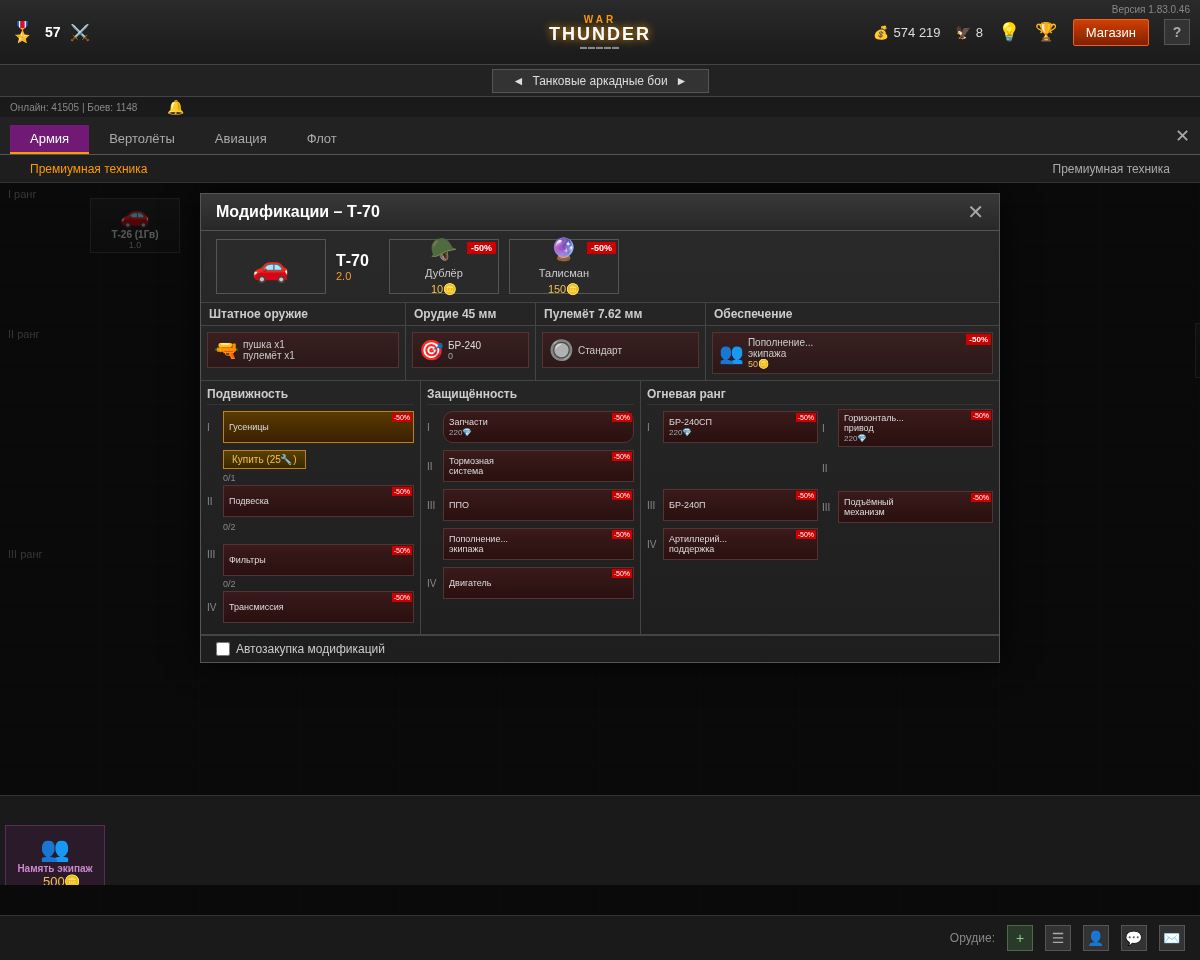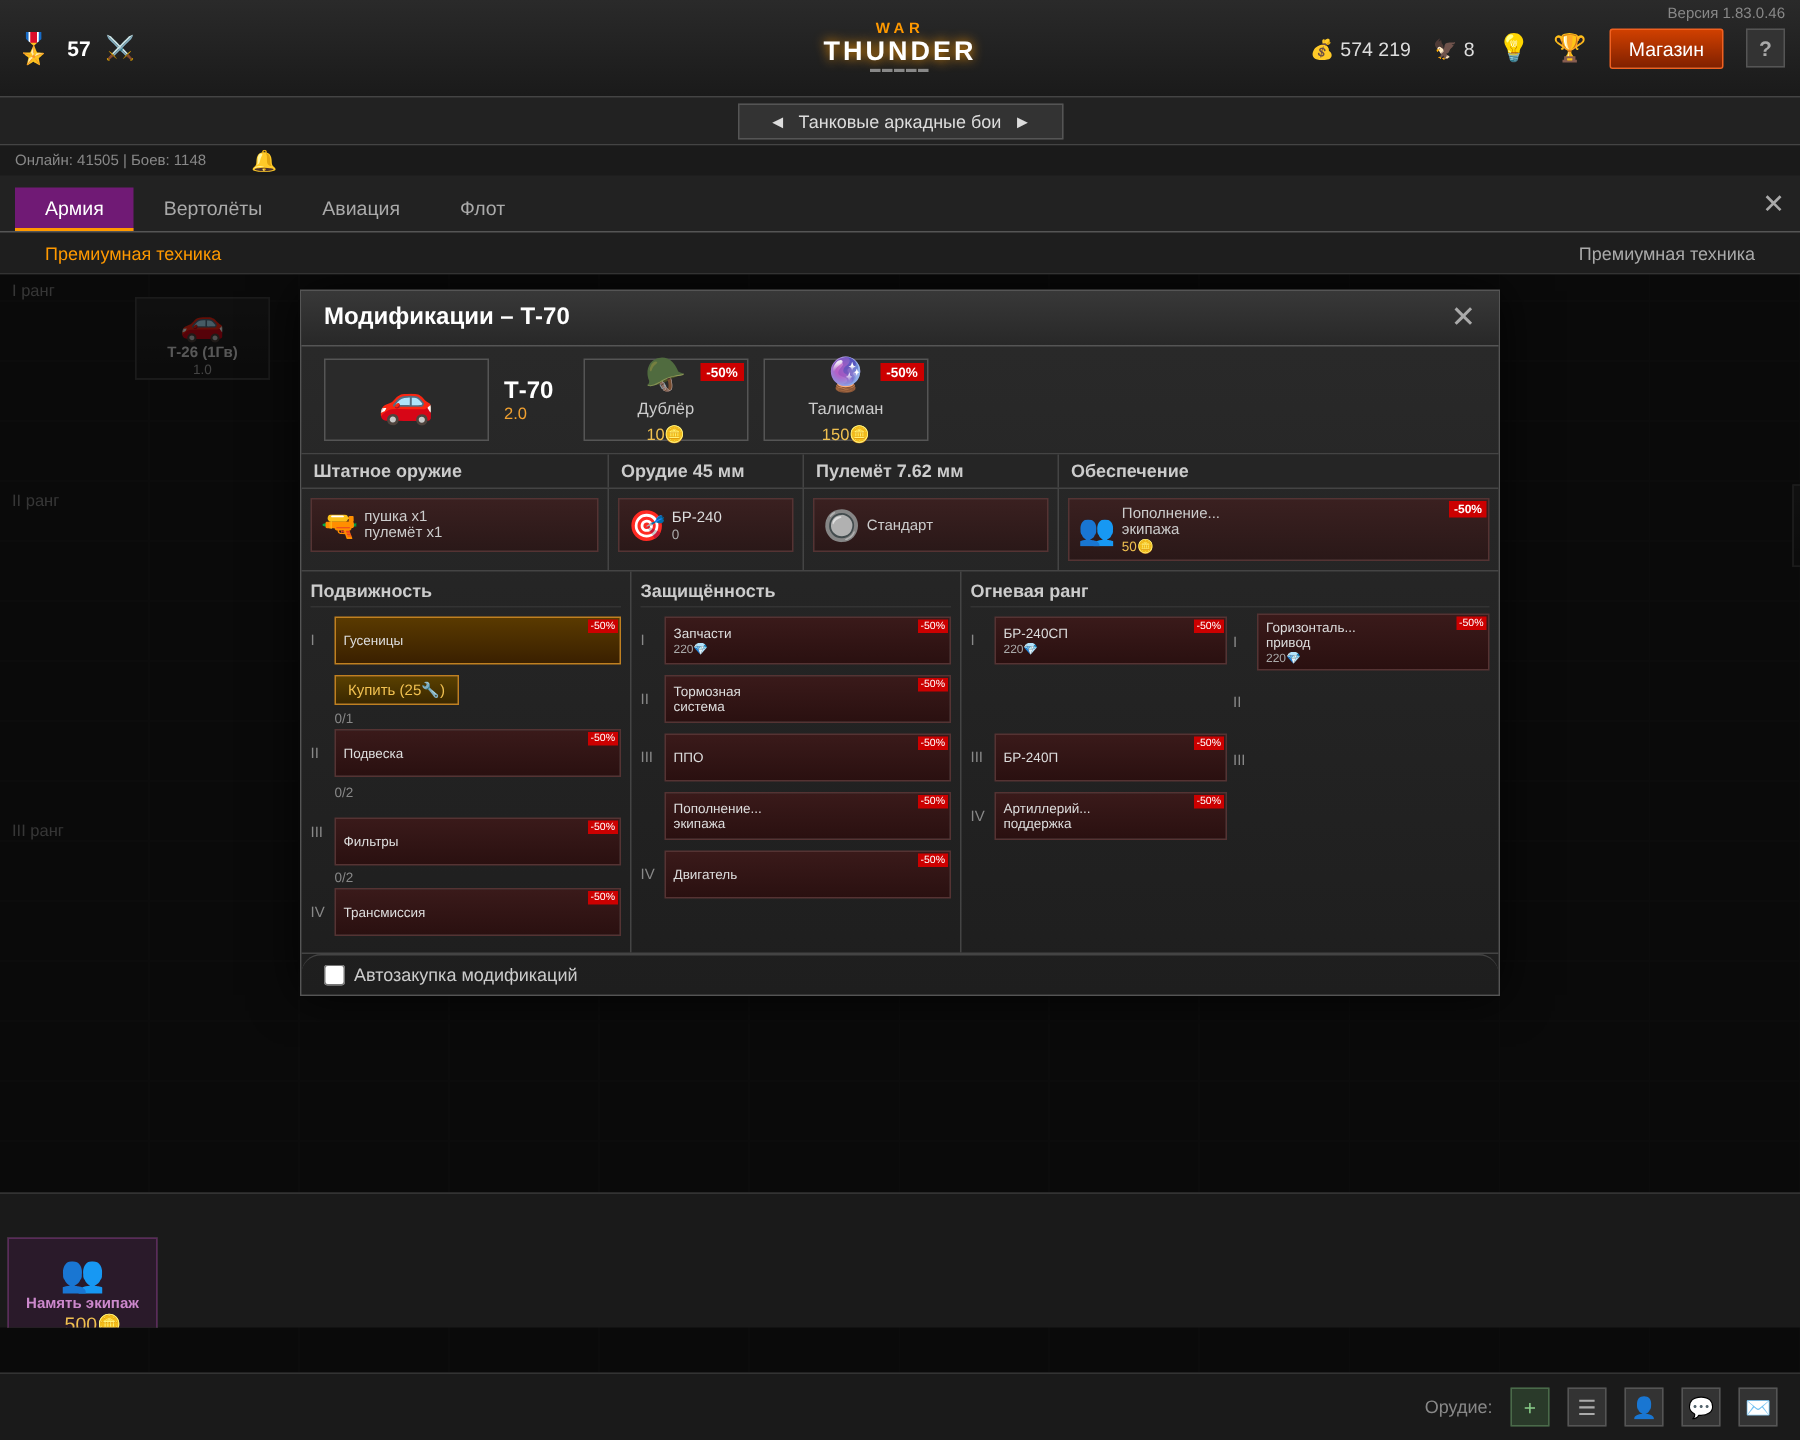--- a/index.html
+++ b/index.html
@@ -416,21 +416,20 @@
     .mod-box-name { font-size: 9px; color: #ddd; }
     .mod-box-cost { font-size: 8px; color: #aaa; display: flex; align-items: center; gap: 1px; }
 
     
     .checkbox-row {
       display: flex;
       align-items: center;
       gap: 6px;
       padding: 6px 15px;
       border-top: 1px solid #444;
-      border-radius: 13px;
     }
     .checkbox-row input { width: 14px; height: 14px; }
     .checkbox-label { font-size: 12px; color: #ccc; }
 
     
     .bottom-vehicles {
       position: absolute;
       bottom: 75px;
       left: 0;
       right: 0;
@@ -691,21 +690,21 @@
               <span class="mod-box-name">Трансмиссия</span>
             </div>
           </div>
         </div>
 
         <div style="border-right:1px solid #444;padding:6px;">
           <div class="lower-section-title">Защищённость</div>
 
           <div class="tier-row">
             <span class="tier-num">I</span>
-            <div class="mod-box" style="flex:1;">
+            <div class="mod-box" style="flex:1;border-radius:10px;">
               <span class="badge">-50%</span>
               <span class="mod-box-name">Запчасти</span>
               <span class="mod-box-cost">220💎</span>
             </div>
           </div>
 
           <div class="tier-row">
             <span class="tier-num">II</span>
             <div class="mod-box" style="flex:1;">
               <span class="badge">-50%</span>
@@ -783,20 +782,24 @@
                   <span class="mod-box-cost">220💎</span>
                 </div>
               </div>
 
               <div class="tier-row">
                 <span class="tier-num">II</span>
               </div>
 
               <div class="tier-row">
                 <span class="tier-num">III</span>
+                <div class="mod-box" style="flex:1;">
+                  <span class="badge">-50%</span>
+                  <span class="mod-box-name">Подъёмный<br>механизм</span>
+                </div>
               </div>
             </div>
           </div>
         </div>
       </div>
 
       <div class="checkbox-row">
         <input type="checkbox" style="">
         <span class="checkbox-label">Автозакупка модификаций</span>
       </div>

